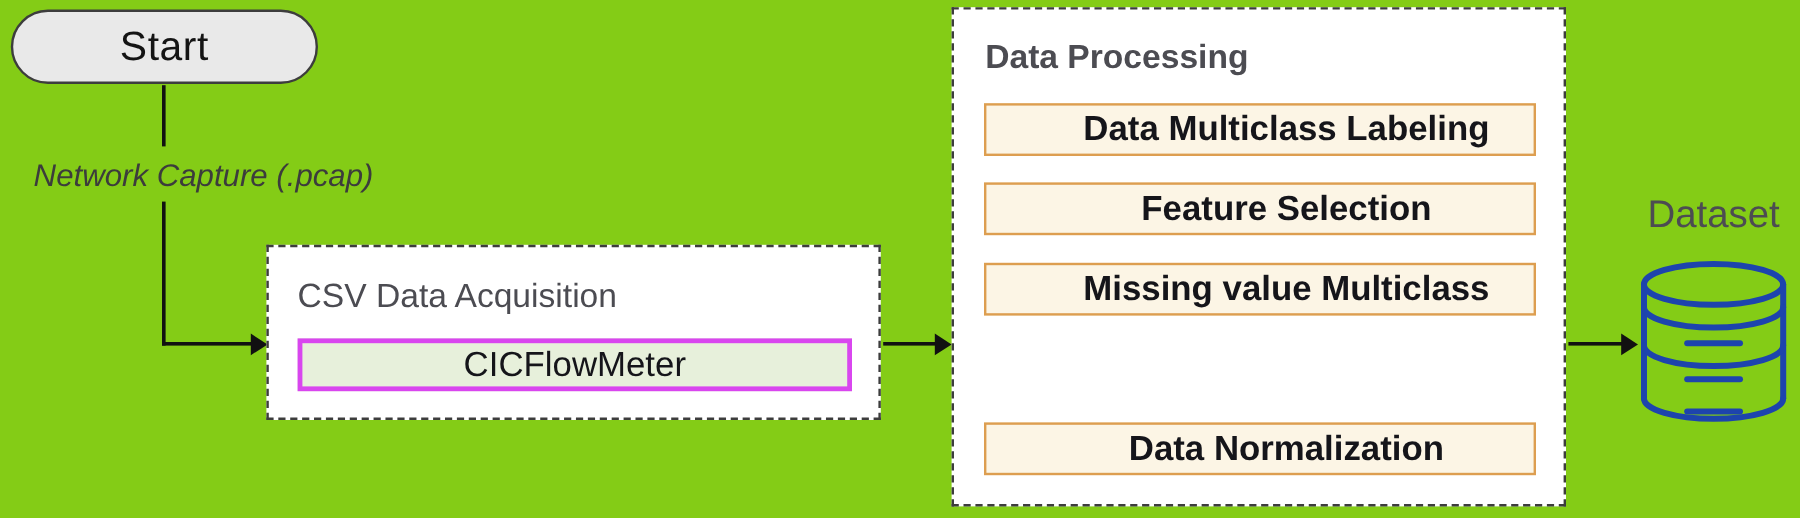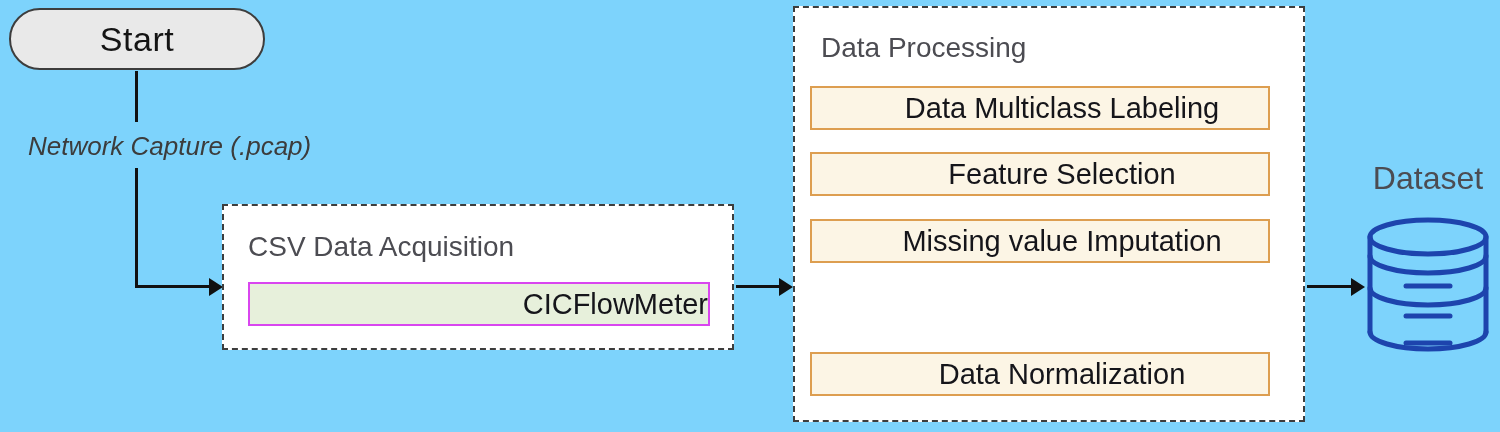--- a/index.html
+++ b/index.html
@@ -4,21 +4,21 @@
 <style>
   * { margin: 0; padding: 0; box-sizing: border-box; }
   html, body { background: #ffffff; }
   body {
     font-family: "Liberation Sans", "DejaVu Sans", sans-serif;
     width: 1500px; height: 432px; overflow: hidden;
   }
   #canvas {
     position: relative;
     width: 1500px; height: 432px;
-    background: #7dd3fc;
+    background: #84cc16;
   }
 
   
   .start-node {
     position: absolute; left: 9px; top: 8px;
     width: 256px; height: 62px;
     background: #e9e9e9;
     border: 2px solid #3d3d3d;
     border-radius: 34px;
     display: flex; align-items: center; justify-content: center;
@@ -48,44 +48,43 @@
     font-size: 26px; font-style: italic; color: #3c3c3c;
   }
 
   
   .group {
     position: absolute;
     border: 2px dashed #3d3d3d;
     background: #ffffff;
   }
   .csv-group  { left: 222px; top: 204px; width: 512px; height: 146px; }
-  .proc-group { left: 793px; top: 6px;   width: 512px; height: 416px; }
+  .proc-group { left: 793px; top: 6px;   width: 512px; height: 416px; font-weight: bold; }
   .group-title {
     position: absolute;
     font-size: 28px; color: #4c4c52;
     white-space: nowrap;
   }
   .csv-title  { left: 24px; top: 25px; }
   .proc-title { left: 26px; top: 24px; }
 
   
   .node-box {
     position: absolute;
     display: flex; align-items: center; justify-content: center;
     font-size: 29px; color: #15151a;
     white-space: nowrap;
   }
   .tool-box {
     left: 24px; top: 76px; width: 462px; height: 44px;
     background: #e7f0db;
-    border: 2px solid #d946ef;
-    justify-content: flex-end;
+    border: 4px solid #d946ef;
   }
   .step-box {
-    left: 15px; width: 460px; height: 44px;
+    left: 25px; width: 460px; height: 44px;
     background: #fcf5e5;
     border: 2px solid #dd9e50;
     padding-left: 44px;
   }
   .step-0 { top: 78px; }
   .step-1 { top: 144px; }
   .step-2 { top: 211px; }
   .step-3 { top: 277px; }
   .step-4 { top: 344px; text-align: right; }
 
@@ -127,21 +126,21 @@
 
   <div class="group proc-group">
     <div class="group-title proc-title">Data Processing</div>
     <div class="node-box step-box step-0">
       <span>Data Multiclass Labeling</span>
     </div>
     <div class="node-box step-box step-1">
       <span>Feature Selection</span>
     </div>
     <div class="node-box step-box step-2">
-      <span>Missing value Imputation</span>
+      <span>Missing value Multiclass</span>
     </div>
     <div class="node-box step-box step-4">
       <span>Data Normalization</span>
     </div>
   </div>
 
   <div class="line h3"></div>
   <div class="arrowhead a3"></div>
 
   <div class="dataset-label">Dataset</div>

